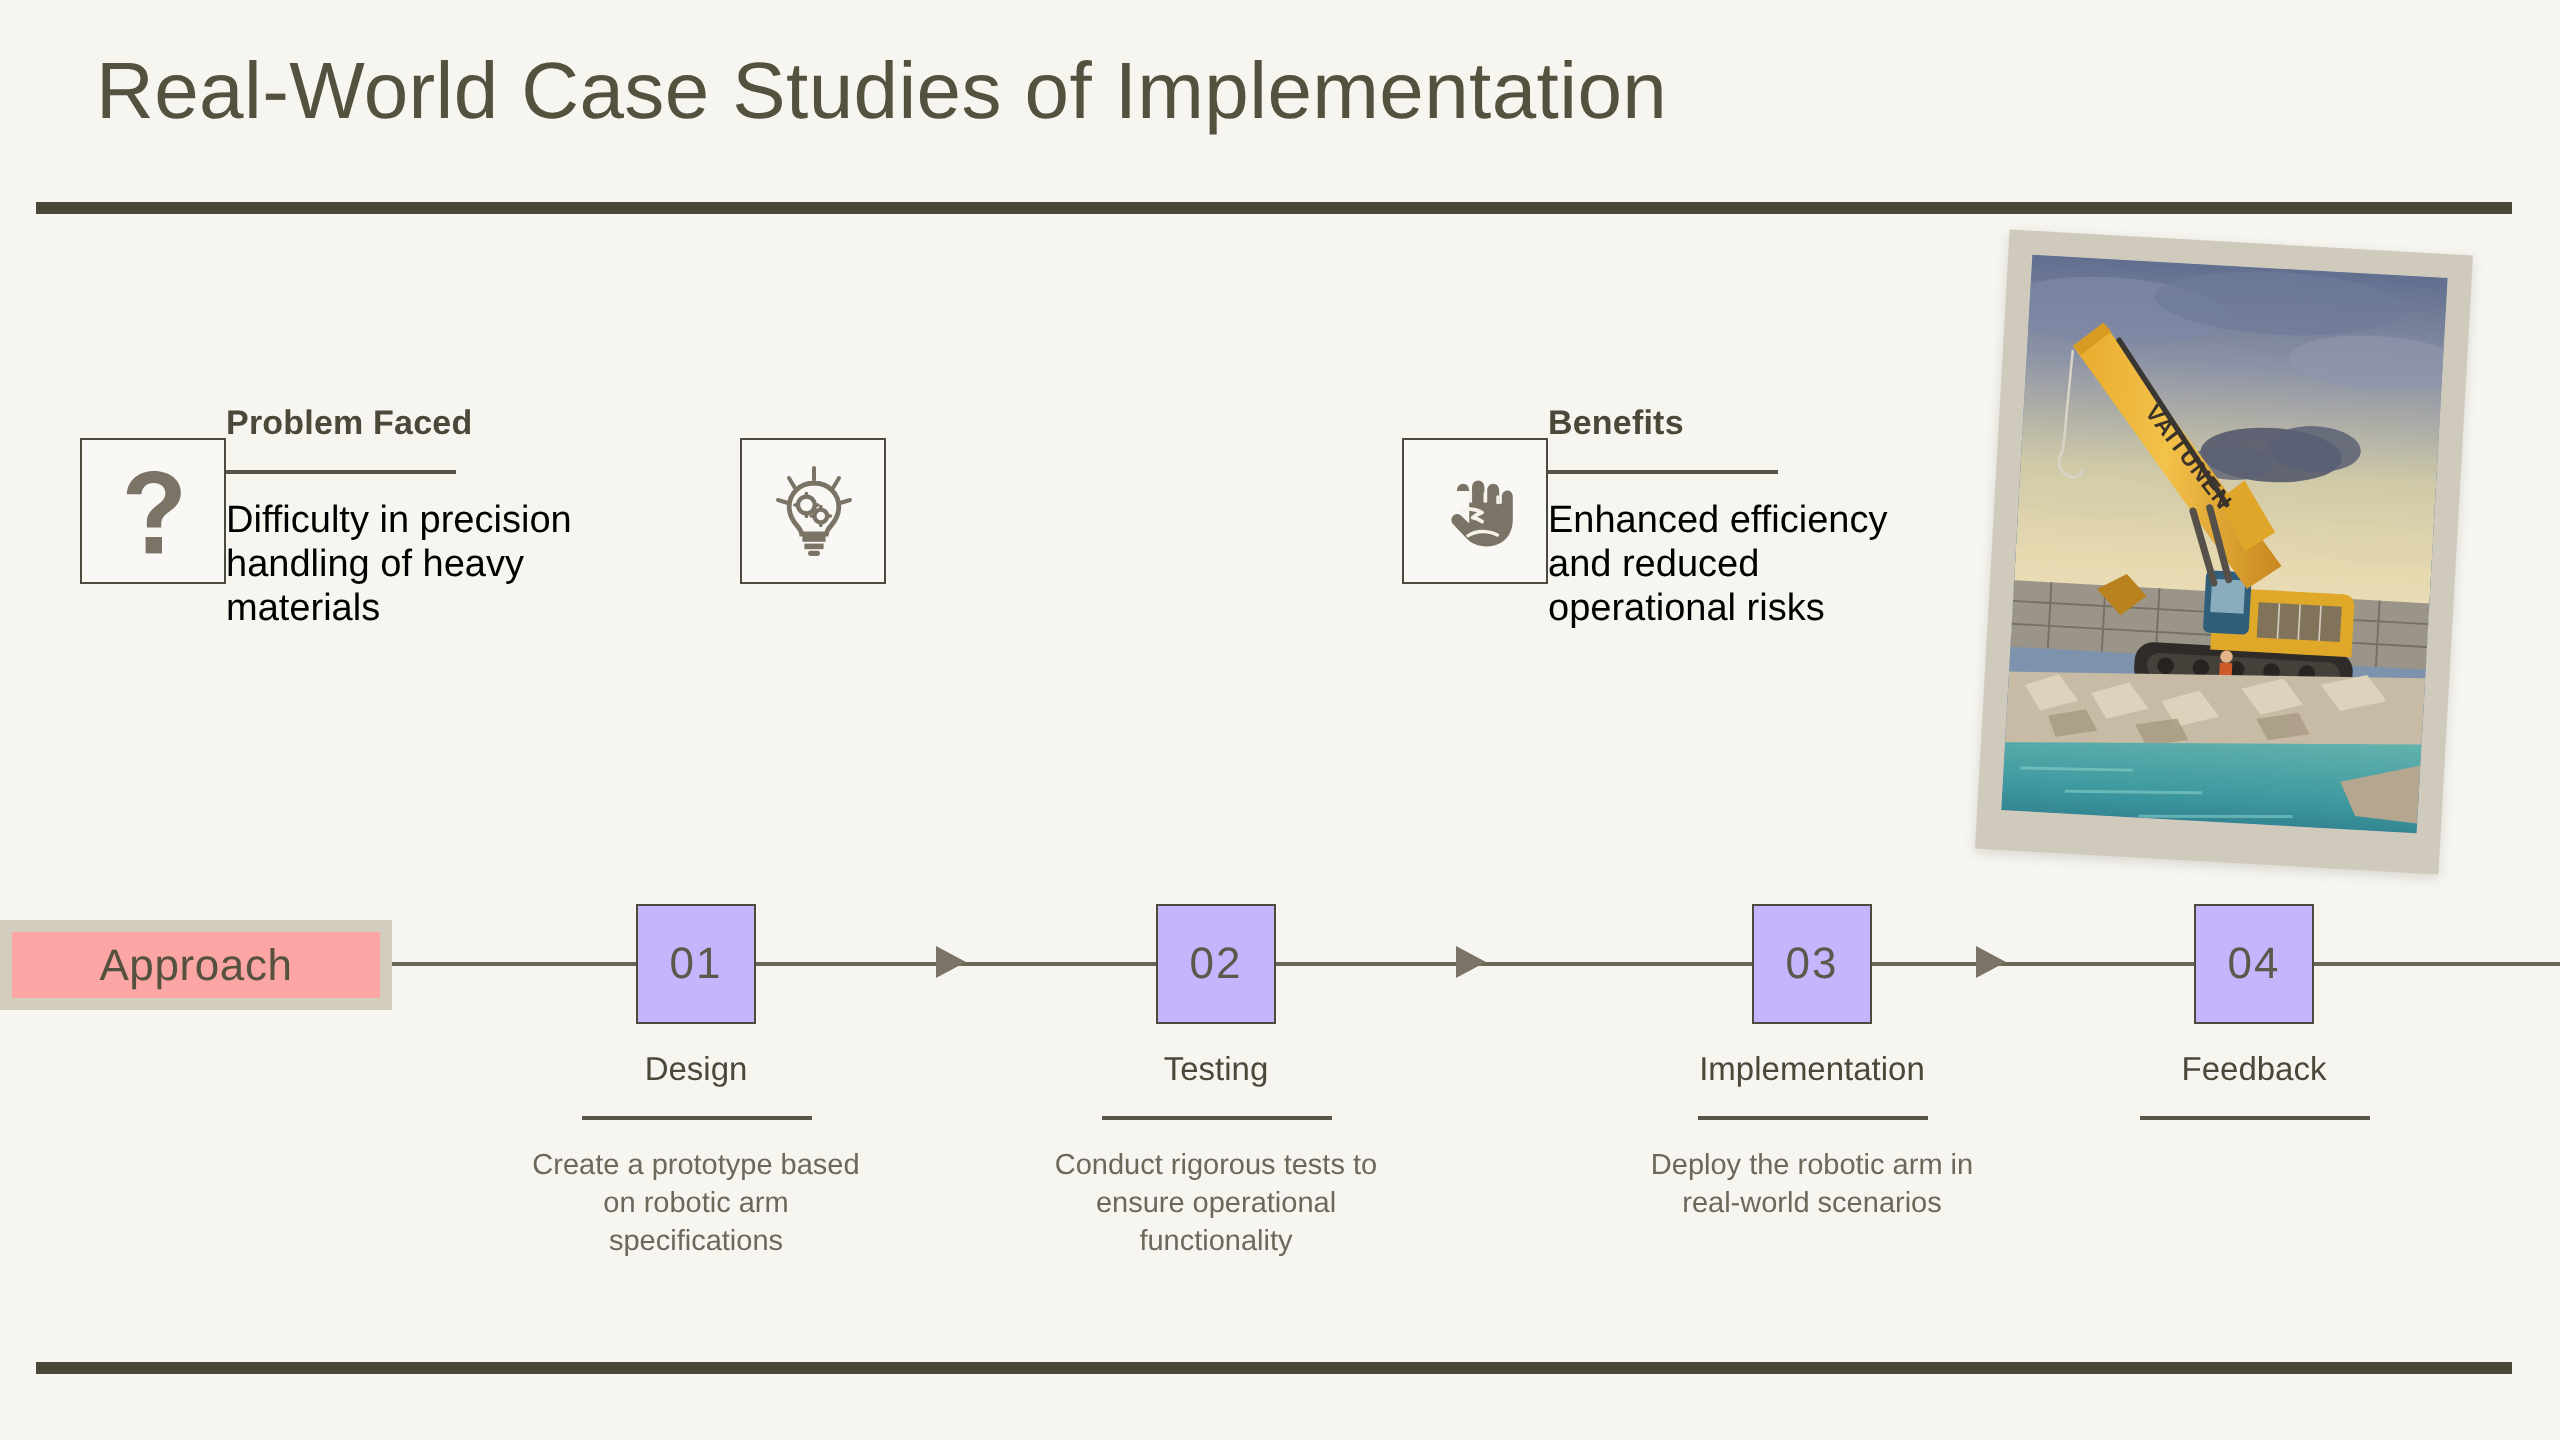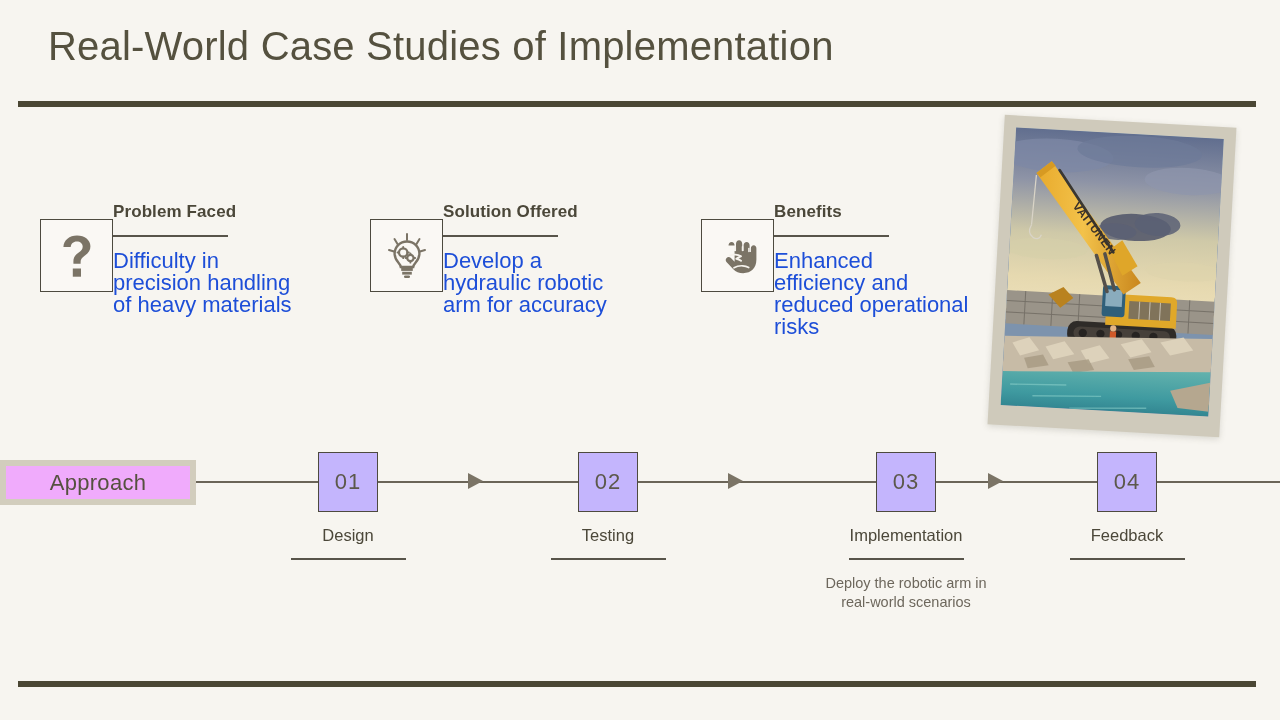--- a/index.html
+++ b/index.html
@@ -82,23 +82,23 @@
   }
 
   .info-divider {
     width: 115px;
     height: 1.5px;
     background: #58544a;
     margin: 13px 0 13px 0;
   }
 
   .info-desc {
-    font-size: 22px;
+    font-size: 19px;
     line-height: 22px;
-    color: #1d4ed8;
+    color: #000000;
     width: 190px;
     font-weight: 300;
   }
   .info-block.b3 .info-desc { width: 195px; }
 
   
   .photo-wrap {
     position: absolute;
     left: 996px;
     top: 121px;
@@ -119,21 +119,21 @@
   .photo-svg { display: block; width: 100%; height: 100%; }
 
   
   .approach-label {
     position: absolute;
     left: 0px;
     top: 460px;
     width: 196px;
     height: 45px;
     border: 6px solid #d2cdbd;
-    background: #f0abfc;
+    background: #fca5a5;
     display: flex;
     align-items: center;
     justify-content: center;
   }
   .approach-label span {
     font-size: 22px;
     font-weight: 400;
     color: #55513f;
     letter-spacing: 0.3px;
   }
@@ -255,25 +255,20 @@
         <line x1="23.4" y1="20.5" x2="24.9" y2="20.5"></line>
         <line x1="26.4" y1="21.3" x2="26.4" y2="22.3"></line>
         <line x1="26.4" y1="29.7" x2="26.4" y2="30.7"></line>
         <line x1="21.6" y1="26" x2="22.6" y2="26"></line>
         <line x1="30.2" y1="26" x2="31.2" y2="26"></line>
       </g>
       <rect x="17.2" y="35.5" width="11.6" height="3.4" fill="#7b7466"></rect>
       <rect x="18.2" y="39.8" width="9.6" height="2.8" fill="#7b7466"></rect>
       <rect x="20" y="43.4" width="6" height="2.6" rx="1.2" fill="#7b7466"></rect>
     </svg>
-  </div>
-  <div class="info-text">
-    <div class="info-heading">Solution Offered</div>
-    <div class="info-divider"></div>
-    <div class="info-desc">Develop a hydraulic robotic arm for accuracy</div>
   </div>
 </div>
 
 <div class="info-block b3">
   <div class="icon-box">
     <svg width="42" height="44" viewBox="0 0 42 44" aria-hidden="true">
       <path d="M11.5 11.5c0-2.1 1.3-3.6 3.1-3.6 1.8 0 3 1.5 3 3.6v5.6h1.4v-7.2c0-2.1 1.3-3.6 3.1-3.6 1.8 0 3.1 1.5 3.1 3.6v7.2h1.4v-5.8c0-2 1.3-3.4 3-3.4 1.8 0 3 1.4 3 3.4v6.6h1.3v-3.5c0-1.8 1.2-3.1 2.8-3.1 1.6 0 2.7 1.3 2.7 3.1v11.2c0 8.3-5.2 13.6-13.2 13.6-4.2 0-7.4-1.3-9.9-3.9l-6.6-7c-1.3-1.4-1.3-3.2-.1-4.4 1.2-1.2 3-1.1 4.3.2l3.7 3.7V11.5z" fill="#7b7466"></path>
       <path d="M12.8 21.5c1.6-.7 3.6-1 5.6-.9 2.4.1 4 .7 5.6 1.7-1.9.5-3.3 1.3-4.6 2.5 1.8.3 3.3 1 4.6 2" fill="none" stroke="#f5f2ec" stroke-width="1.9" stroke-linecap="round" stroke-linejoin="round"></path>
       <path d="M17 33.8c2.5-1.5 5.6-2.2 8.7-2 2.3.1 4.2.7 6 1.7" fill="none" stroke="#f5f2ec" stroke-width="1.7" stroke-linecap="round"></path>
       <g stroke="#f5f2ec" stroke-width="1.5" stroke-linecap="round">
@@ -417,28 +412,30 @@
 <div class="arrow a1"></div>
 <div class="arrow a2"></div>
 <div class="arrow a3"></div>
 
 <div class="step s1">
   <div class="step-box">
     <span class="step-num">01</span>
   </div>
   <div class="step-title">Design</div>
   <div class="step-divider"></div>
+  <div class="step-desc">Create a prototype based on robotic arm specifications</div>
 </div>
 
 <div class="step s2">
   <div class="step-box">
     <span class="step-num">02</span>
   </div>
   <div class="step-title">Testing</div>
   <div class="step-divider"></div>
+  <div class="step-desc">Conduct rigorous tests to ensure operational functionality</div>
 </div>
 
 <div class="step s3">
   <div class="step-box">
     <span class="step-num">03</span>
   </div>
   <div class="step-title">Implementation</div>
   <div class="step-divider"></div>
   <div class="step-desc">Deploy the robotic arm in real-world scenarios</div>
 </div>

